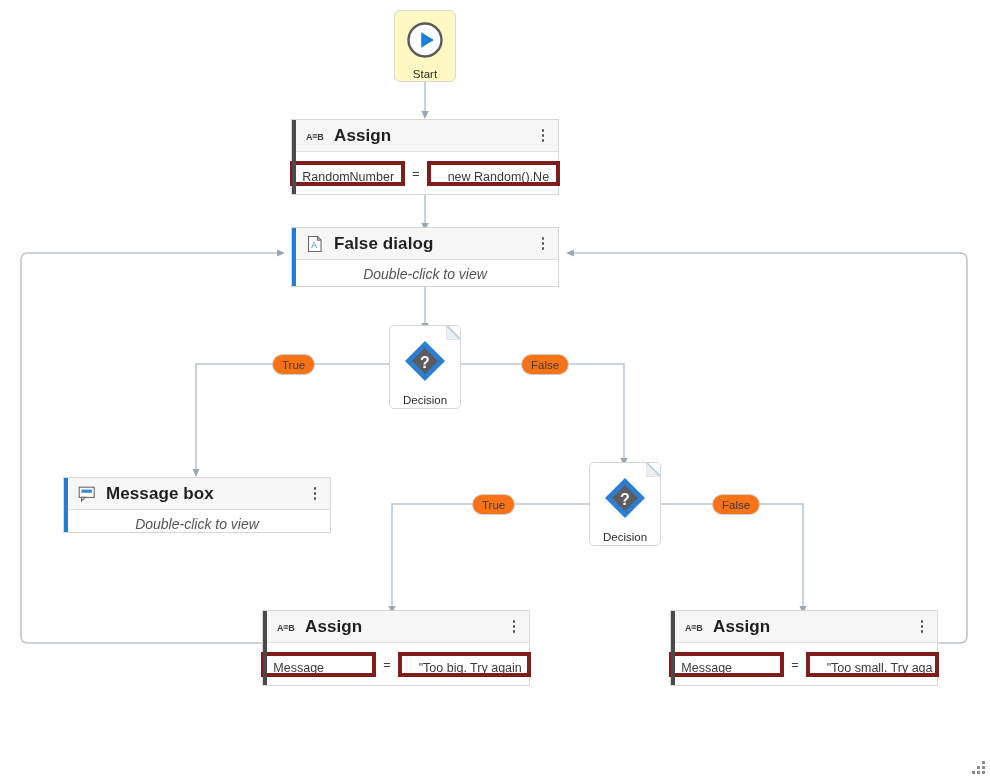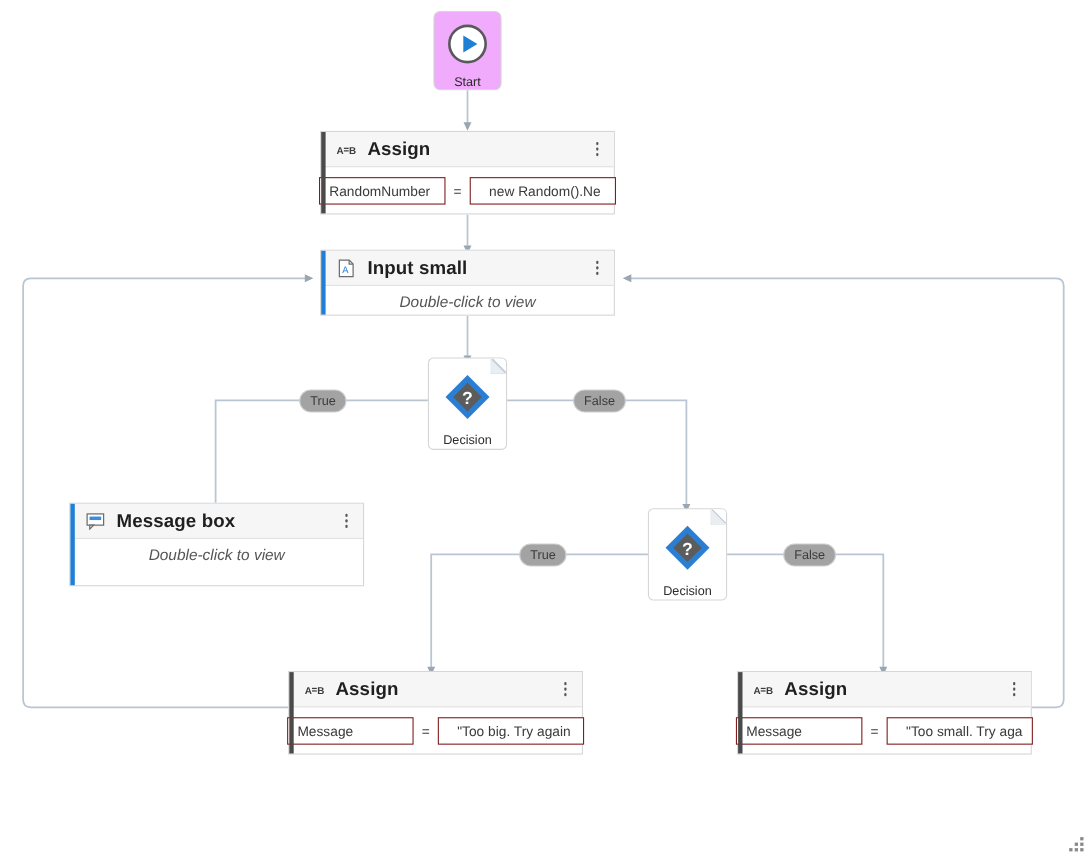--- a/index.html
+++ b/index.html
@@ -49,37 +49,37 @@
     display:flex;align-items:center;justify-content:center;
     box-sizing:border-box;
   }
   .dblclick{
     font-size:14px;font-style:italic;color:#555;
   }
 
   
   .assignrow{display:flex;align-items:center;gap:7px;}
   .fieldbox{
-    border:1px solid #7f1d1d;
+    border:4px solid #7f1d1d;
     background:#ffffff;
     height:25px;line-height:25px;
     font-size:12.5px;color:#3a3a3a;
     padding:0 8px;
     box-sizing:border-box;
     overflow:hidden;white-space:nowrap;
   }
   .fieldbox.lhs{width:115px;}
   .fieldbox.rhs{width:133px;padding-left:17px;}
   .eqs{font-size:12.5px;color:#3a3a3a;}
 
   
   .startnode{
     position:absolute;
     width:62px;height:72px;
-    background:#f0abfc;border:1px solid #d6d6d6;border-radius:6px;
+    background:#fef9c3;border:1px solid #d6d6d6;border-radius:6px;
     box-sizing:border-box;
     display:flex;flex-direction:column;align-items:center;justify-content:flex-start;
     padding-top:7px;
   }
   .startnode .lbl{font-size:11.5px;color:#2b2b2b;margin-top:2px;}
 
   
   .decision{
     position:absolute;
     width:72px;height:84px;
@@ -93,21 +93,21 @@
   .dogear{
     position:absolute;right:0;top:0;width:14px;height:14px;
     background:linear-gradient(225deg,#ffffff 0 46%, #c9d3dd 46% 54%, #e9eef3 54% 100%);
     border-left:1px solid #dfe5ea;border-bottom:1px solid #dfe5ea;
     box-sizing:border-box;
   }
 
   
   .edgelbl{
     position:absolute;
-    background:#a3a3a3;
+    background:#f97316;
     border:1px solid #cfcfcf;
     border-radius:11px;
     height:21px;line-height:20px;
     padding:0 9px;
     font-size:11.5px;color:#3b3b3b;
     box-sizing:border-box;
     white-space:nowrap;
   }
 
   
@@ -187,21 +187,21 @@
   <div class="node" style="left:291px;top:227px;width:268px;height:60px;">
     <div class="accent" style="background:#1f7fd4;"></div>
     <div class="hdr">
       <span class="ico">
         <svg width="16" height="18" viewBox="0 0 16 18" xmlns="http://www.w3.org/2000/svg">
           <path d="M1.5,1.5 H10.5 L14,5 V16.5 H1.5 Z" fill="#ffffff" stroke="#6b6b6b" stroke-width="1.1"></path>
           <path d="M10.4,1.6 V5.1 H13.9" fill="none" stroke="#6b6b6b" stroke-width="1.1"></path>
           <text x="4.2" y="13.2" font-family="Liberation Sans, sans-serif" font-size="8.5" fill="#2a7fd4">A</text>
         </svg>
       </span>
-      <span class="ttl">Input small</span>
+      <span class="ttl">False dialog</span>
       <span class="kebab">
           <i></i>
           <i></i>
           <i></i>
         </span>
     </div>
     <div class="body" style="height:27px;">
       <span class="dblclick">Double-click to view</span>
     </div>
   </div>
@@ -214,21 +214,21 @@
         <path d="M22,9 L35,22 L22,35 L9,22 Z" fill="#5c5c5c"></path>
         <text x="22" y="28.5" text-anchor="middle" font-family="Liberation Sans, sans-serif" font-size="16" font-weight="bold" fill="#ffffff">?</text>
       </svg>
     </span>
     <span class="lbl">Decision</span>
   </div>
 
   <div class="edgelbl" style="left:272px;top:354px;">True</div>
   <div class="edgelbl" style="left:521px;top:354px;">False</div>
 
-  <div class="node" style="left:63px;top:457px;width:268px;height:76px;">
+  <div class="node" style="left:63px;top:477px;width:268px;height:56px;">
     <div class="accent" style="background:#1f7fd4;"></div>
     <div class="hdr">
       <span class="ico">
         <svg width="18" height="16" viewBox="0 0 18 16" xmlns="http://www.w3.org/2000/svg">
           <rect x="1.2" y="1.2" width="15" height="10.2" fill="#ffffff" stroke="#6b6b6b" stroke-width="1.1"></rect>
           <rect x="3.4" y="3.6" width="10.6" height="3.2" fill="#3a8ddb"></rect>
           <path d="M3.6,11.3 L3.6,15 L7.2,11.3 Z" fill="#ffffff" stroke="#6b6b6b" stroke-width="1.1"></path>
         </svg>
       </span>
       <span class="ttl">Message box</span>

